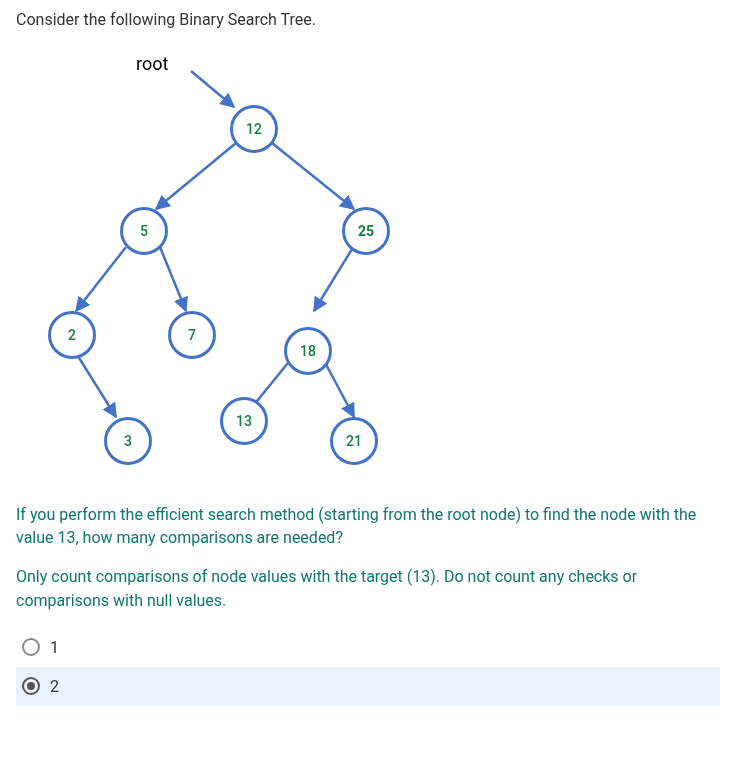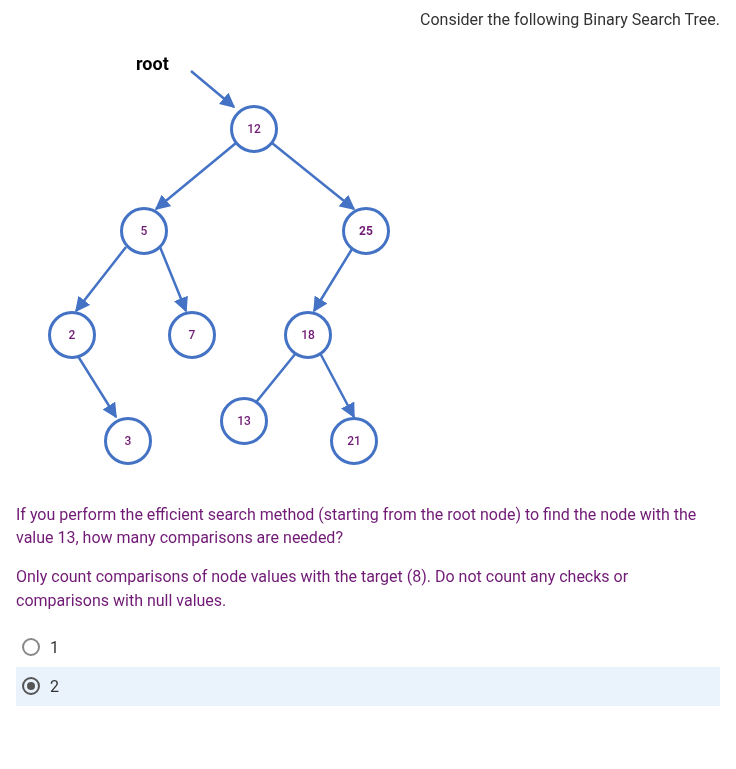--- a/index.html
+++ b/index.html
@@ -7,60 +7,59 @@
       font-family: -apple-system, BlinkMacSystemFont, "Segoe UI", Roboto, Helvetica, Arial, sans-serif;
       color: #333;
       background: #fff;
       width: 736px;
       padding: 10px 16px;
     }
     .intro {
       font-size: 16px;
       color: #333;
       margin-bottom: 20px;
-      text-align: right;
     }
     .tree-area {
       position: relative;
       width: 420px;
       height: 430px;
       margin-bottom: 24px;
     }
     .root-label {
       position: absolute;
-      font-weight: 700;
+      font-weight: 400;
       font-size: 18px;
       color: #000;
     }
     .node {
       position: absolute;
       width: 48px;
       height: 48px;
       border: 3px solid #4472c4;
       border-radius: 50%;
       background: #fff;
       display: flex;
       align-items: center;
       justify-content: center;
-      font-size: 12px;
+      font-size: 14px;
       font-weight: 500;
-      color: #701a75;
+      color: #15803d;
     }
     svg.edges {
       position: absolute;
       left: 0;
       top: 0;
       width: 420px;
       height: 430px;
       pointer-events: none;
     }
     .question-text {
       font-size: 16px;
       line-height: 1.45;
-      color: #701a75;
+      color: #0f766e;
       margin-bottom: 16px;
     }
     .options {
       margin-top: 10px;
     }
     .option {
       display: flex;
       align-items: center;
       padding: 10px 6px;
       font-size: 16px;
@@ -113,29 +112,29 @@
         <line x1="280" y1="304" x2="228" y2="368" marker-end="url(#arrow)"></line>
         <line x1="304" y1="304" x2="338" y2="368" marker-end="url(#arrow)"></line>
       </g>
   </svg>
   <div id="node-layer">
       <div class="node" style="left: 214px; top: 56px;">12</div>
       <div class="node" style="left: 104px; top: 158px;">5</div>
       <div class="node" style="left: 326px; top: 158px; font-weight: bold;">25</div>
       <div class="node" style="left: 32px; top: 262px;">2</div>
       <div class="node" style="left: 152px; top: 262px;">7</div>
-      <div class="node" style="left: 268px; top: 262px;">18</div>
+      <div class="node" style="left: 268px; top: 278px;">18</div>
       <div class="node" style="left: 88px; top: 368px;">3</div>
       <div class="node" style="left: 204px; top: 348px;">13</div>
       <div class="node" style="left: 314px; top: 368px;">21</div>
     </div>
 </div>
 
 <div class="question-text">If you perform the efficient search method (starting from the root node) to find the node with the value 13, how many comparisons are needed?</div>
-<div class="question-text">Only count comparisons of node values with the target (8). Do not count any checks or comparisons with null values.</div>
+<div class="question-text">Only count comparisons of node values with the target (13). Do not count any checks or comparisons with null values.</div>
 
 <div class="options">
   <div id="options-mount">
       <div class="option">
         <span class="radio"></span>
         <span>1</span>
       </div>
       <div class="option selected">
         <span class="radio checked"></span>
         <span>2</span>

